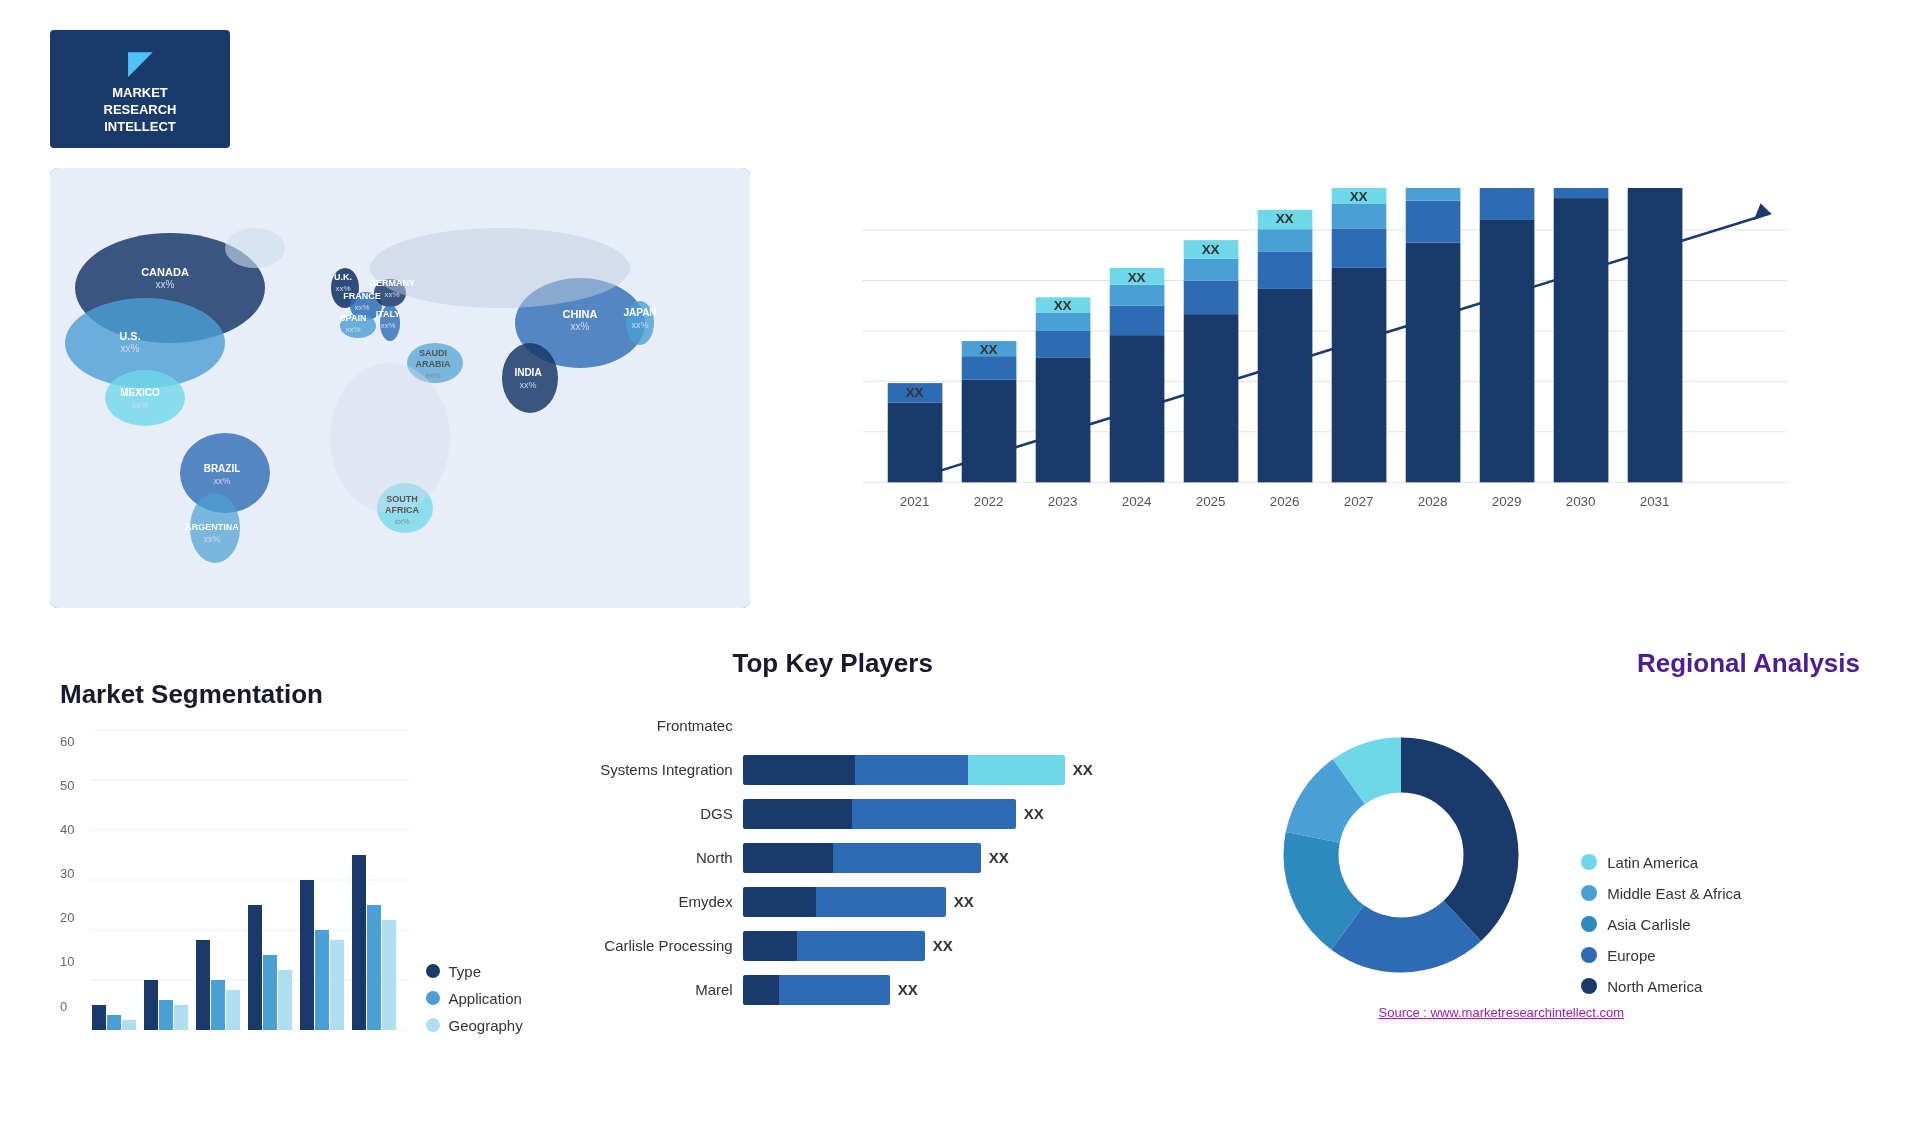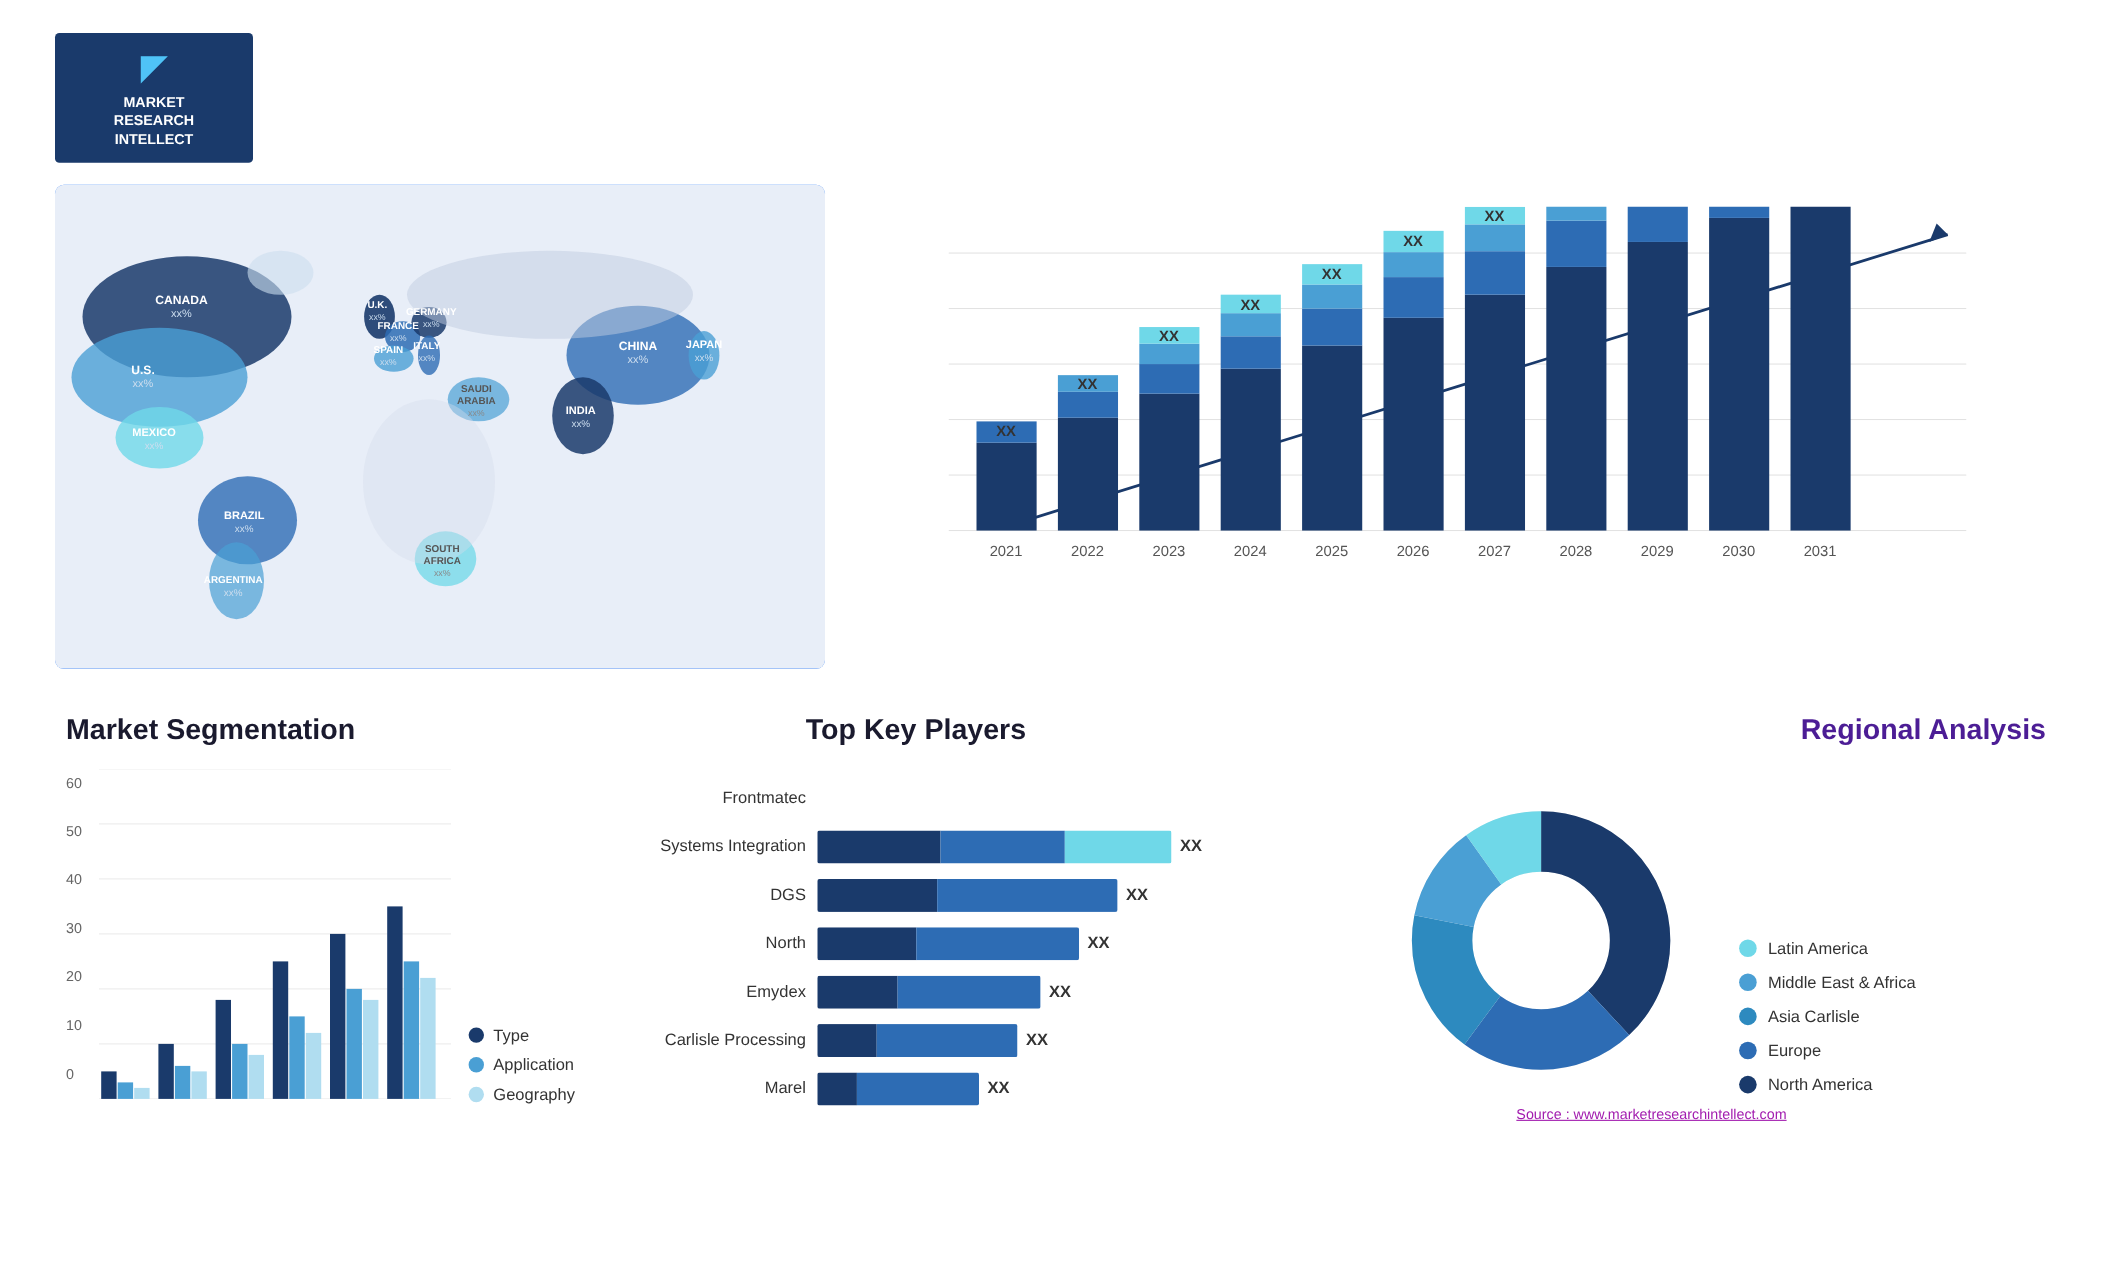--- a/index.html
+++ b/index.html
@@ -86,20 +86,21 @@
     
     .segmentation-container {
       flex: 0 0 380px;
       padding: 10px;
     }
     .section-title {
       font-size: 26px;
       font-weight: 700;
       color: #1a1a2e;
       margin-bottom: 20px;
+      margin-top: 31px;
     }
     .seg-y-axis {
       display: flex;
       flex-direction: column;
       justify-content: space-between;
       height: 300px;
       font-size: 13px;
       color: #666;
       padding-bottom: 20px;
     }

